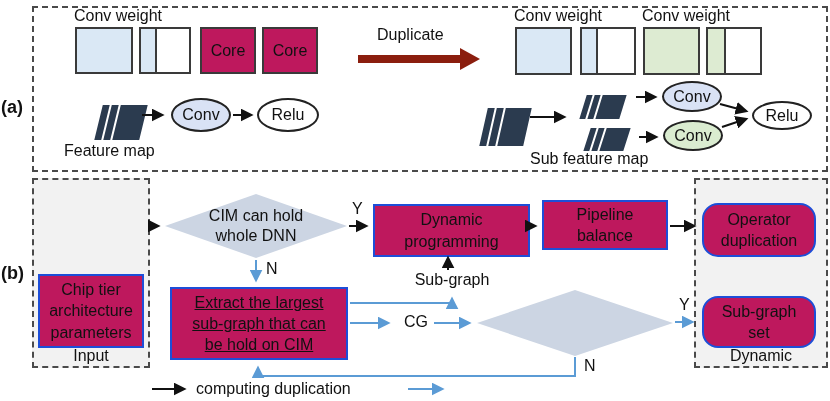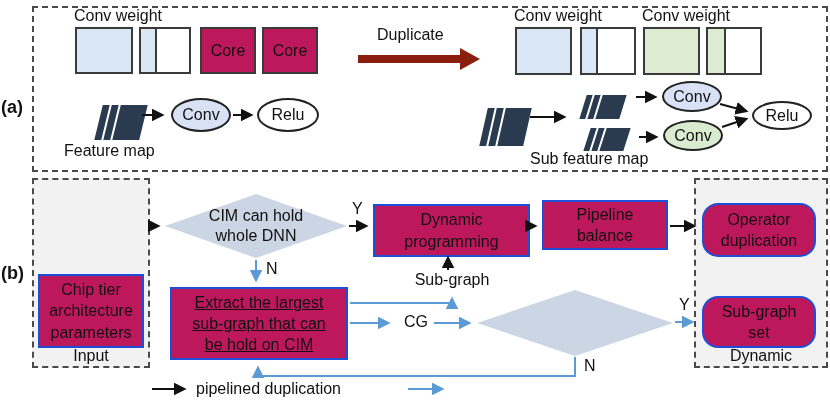--- a/index.html
+++ b/index.html
@@ -96,21 +96,21 @@
 
   <div class="lbl center" style="left:176px;top:206px;width:160px;">CIM can hold
 whole DNN</div>
   <div class="lbl" style="left:352px;top:199px;">Y</div>
   <div class="lbl" style="left:266px;top:259px;">N</div>
   <div class="lbl" style="left:679px;top:295px;">Y</div>
   <div class="lbl" style="left:584px;top:356px;">N</div>
   <div class="lbl center" style="left:402px;top:270px;width:100px;">Sub-graph</div>
   <div class="lbl center" style="left:396px;top:312px;width:40px;">CG</div>
 
-  <div class="lbl" style="left:196px;top:379px;">pipelined duplication</div>
+  <div class="lbl" style="left:196px;top:379px;">computing duplication</div>
 
   <svg class="overlay" width="830" height="401" viewBox="0 0 830 401">
     <defs>
       <marker id="mb" viewBox="0 0 10 10" refX="8" refY="5" markerWidth="6.5" markerHeight="6.5" orient="auto">
         <path d="M0,0 L10,5 L0,10 Z" fill="#111"></path>
       </marker>
       <marker id="ml" viewBox="0 0 10 10" refX="8" refY="5" markerWidth="6.5" markerHeight="6.5" orient="auto">
         <path d="M0,0 L10,5 L0,10 Z" fill="#5b9bd5"></path>
       </marker>
     </defs>

